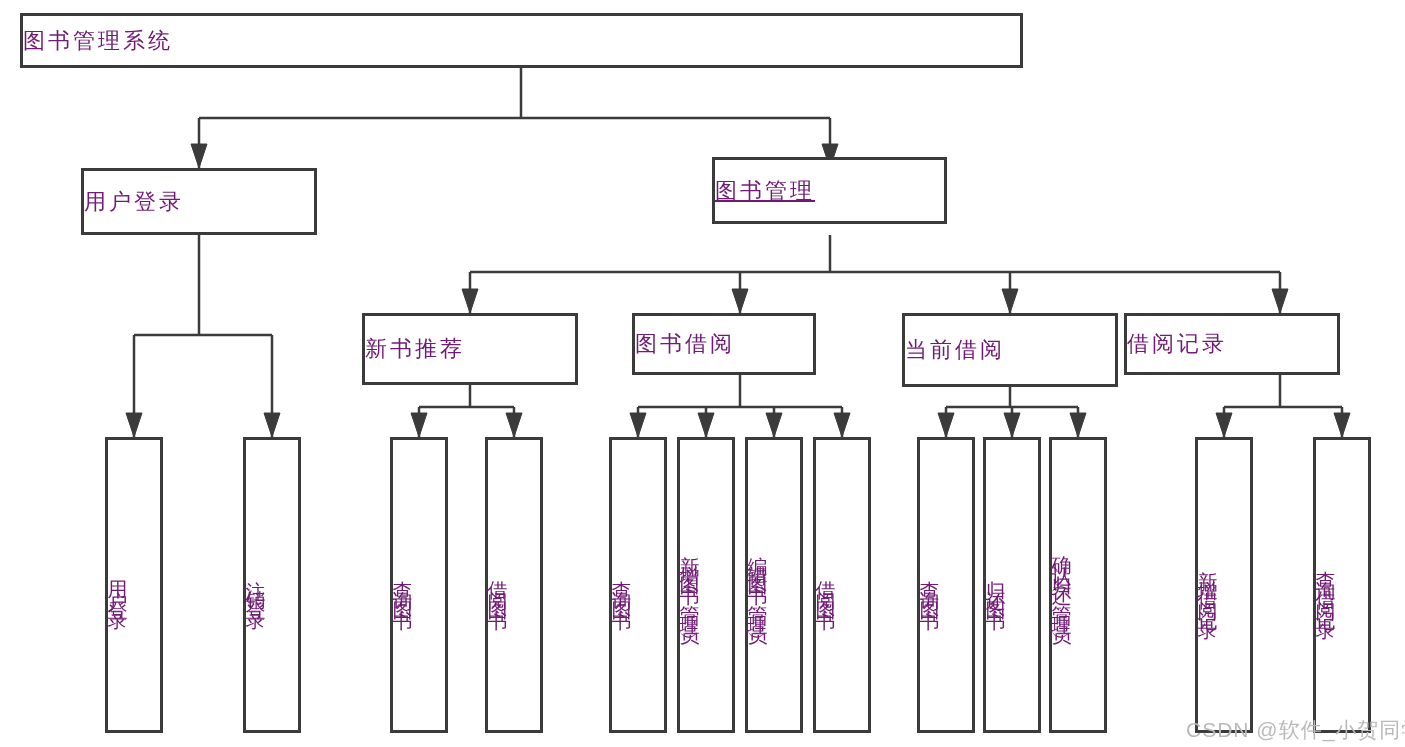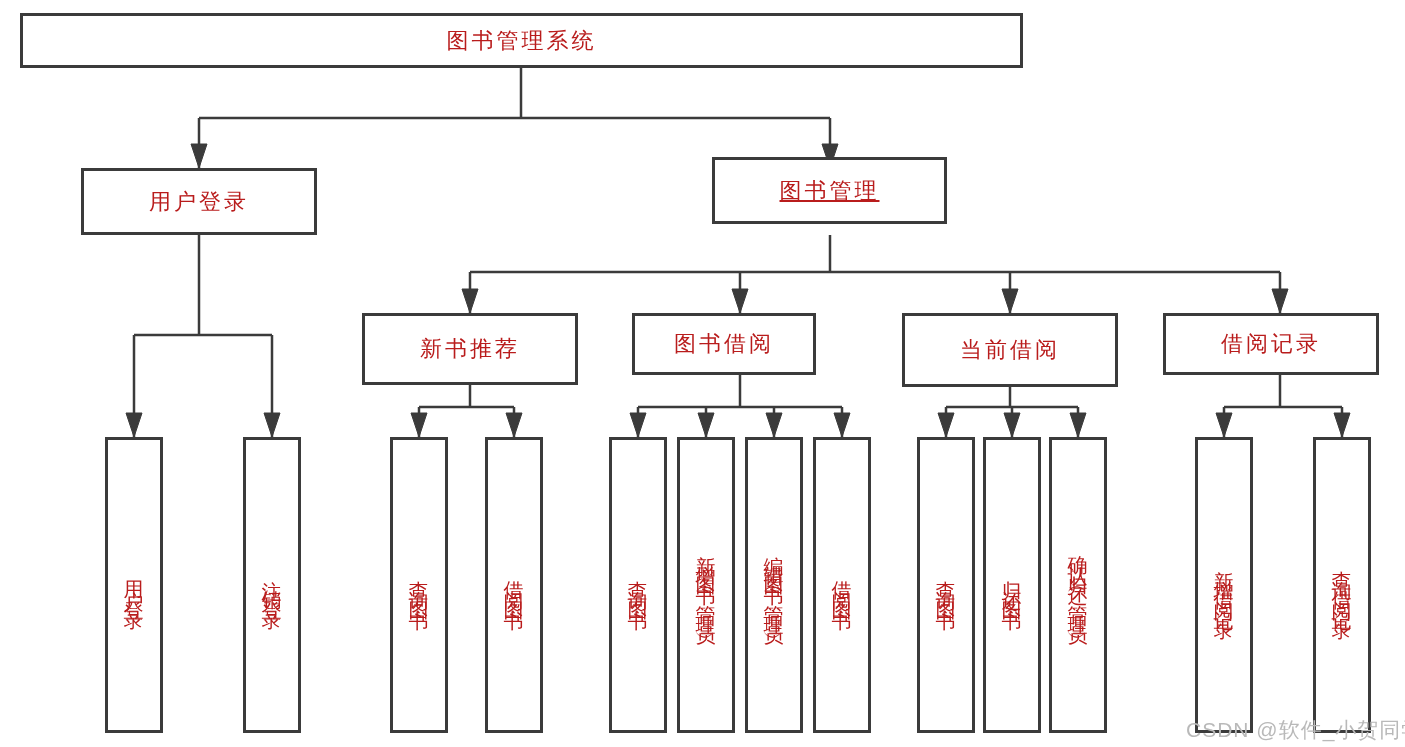--- a/index.html
+++ b/index.html
@@ -9,22 +9,22 @@
     background:#ffffff;
     font-family:"Liberation Sans","DejaVu Sans",sans-serif;
     overflow:hidden;
   }
   .wires{position:absolute;left:0;top:0;z-index:0;}
   .node{
     position:absolute;
     box-sizing:border-box;
     background:#ffffff;
     border:3px solid #3b3b3b;
-    display:flex;align-items:center;justify-content:center;
-    color:#b91c1c;
+    display:flex;align-items:center;justify-content:flex-start;
+    color:#701a75;
     font-size:22px;
     letter-spacing:3px;
     z-index:1;
     white-space:nowrap;
   }
   .leaf{font-size:20px;letter-spacing:0;}
   .leaf .vtext{
     writing-mode:vertical-rl;
     text-orientation:mixed;
     letter-spacing:10px;
@@ -109,21 +109,21 @@
 
   <div class="node" style="left:362px;top:313px;width:216px;height:72px;">
     <span>新书推荐</span>
   </div>
   <div class="node" style="left:632px;top:313px;width:184px;height:62px;">
     <span>图书借阅</span>
   </div>
   <div class="node" style="left:902px;top:313px;width:216px;height:74px;">
     <span>当前借阅</span>
   </div>
-  <div class="node" style="left:1163px;top:313px;width:216px;height:62px;">
+  <div class="node" style="left:1124px;top:313px;width:216px;height:62px;">
     <span>借阅记录</span>
   </div>
 
   <div class="node leaf" style="left:105px;top:437px;width:58px;height:296px;">
     <span class="vtext">用户登录</span>
   </div>
   <div class="node leaf" style="left:243px;top:437px;width:58px;height:296px;">
     <span class="vtext">注销登录</span>
   </div>
 

